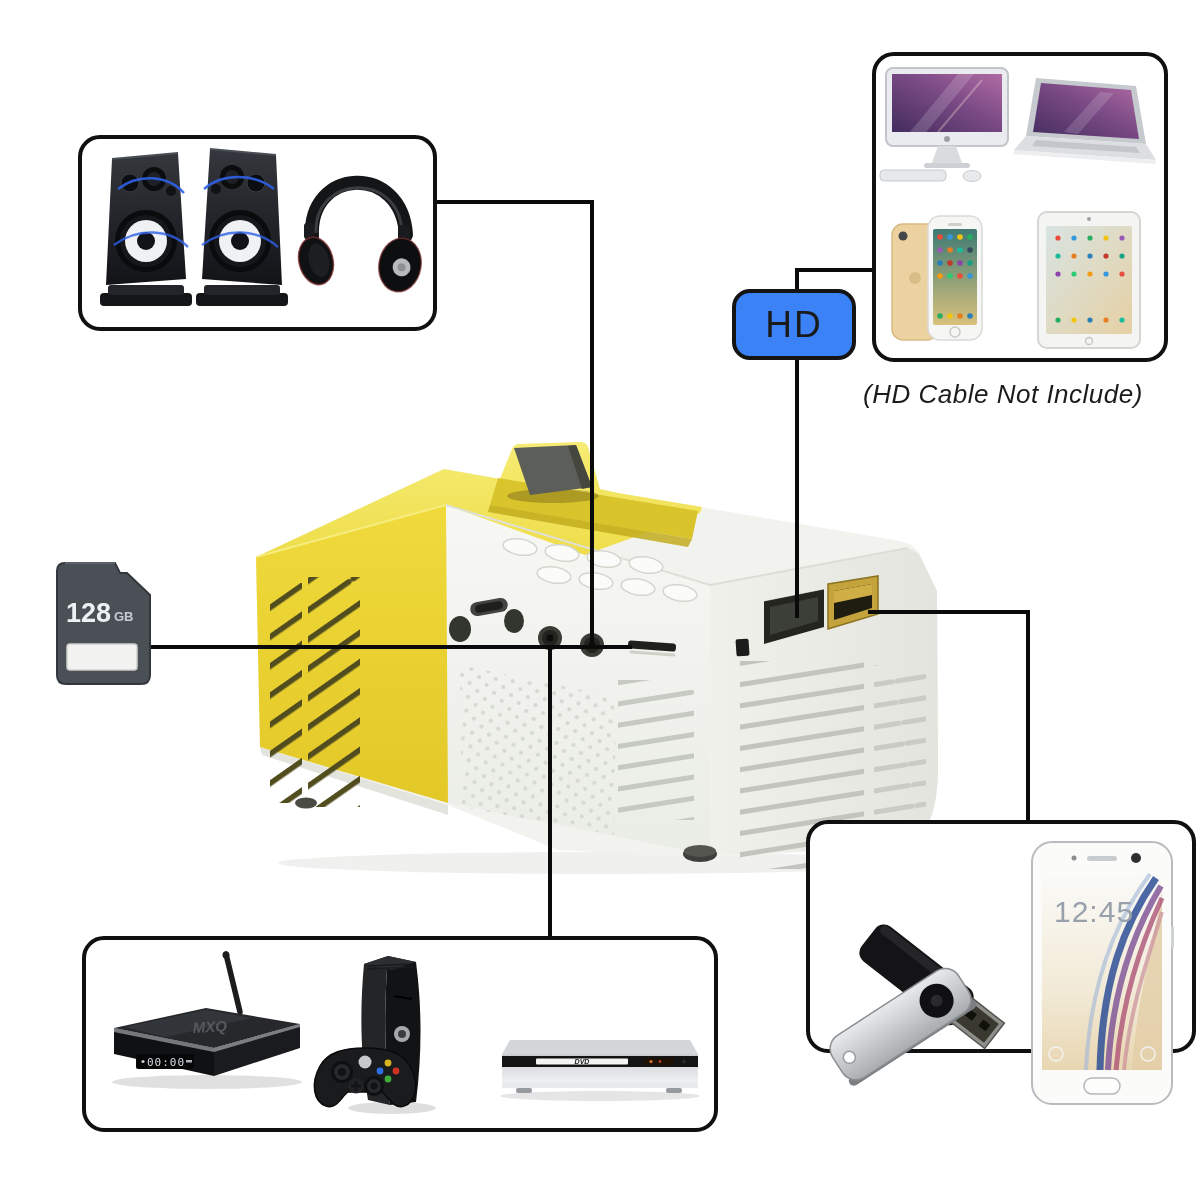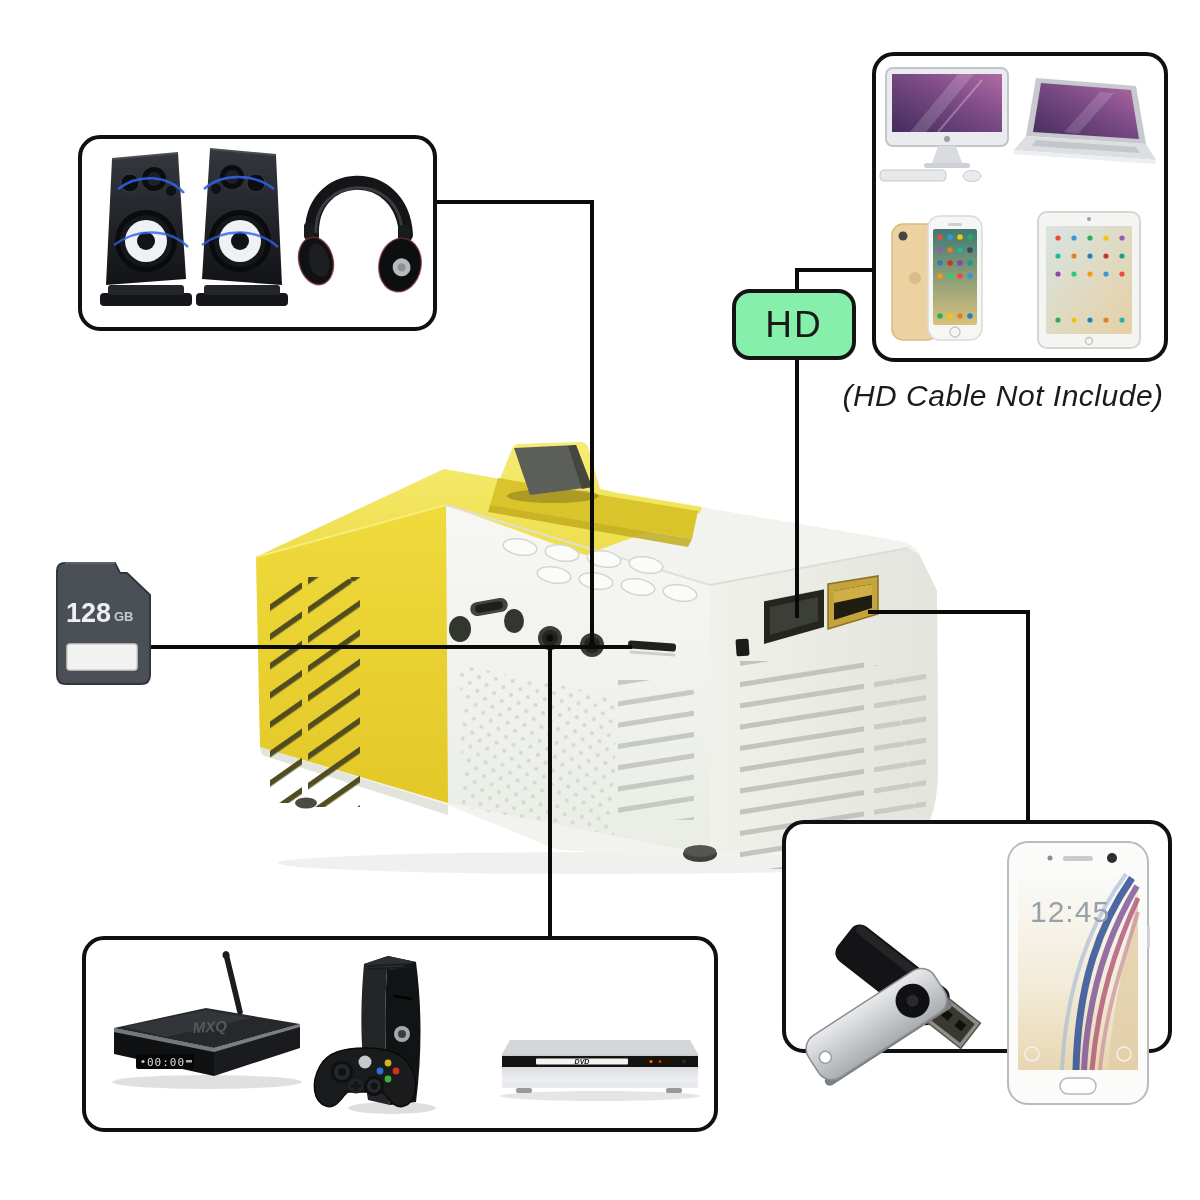--- a/index.html
+++ b/index.html
@@ -11,24 +11,24 @@
   .device-box{
     position:absolute;background:#ffffff;border:4px solid #101010;
     border-radius:22px;z-index:4;box-sizing:border-box;
   }
   .device-box svg{position:absolute;left:0;top:0;}
   .caption{
     position:absolute;z-index:4;color:#1b1b1b;font-style:italic;
     text-align:center;white-space:nowrap;letter-spacing:.5px;font-weight:400;
   }
   .caption.av{left:62px;top:351px;width:390px;font-size:33px;}
-  .caption.hd{left:828px;top:379px;width:350px;font-size:30px;}
+  .caption.hd{left:828px;top:379px;width:350px;font-size:26px;}
   .hd-badge{
     position:absolute;left:732px;top:289px;width:124px;height:71px;
-    background:#86efac;border:4px solid #141414;border-radius:18px;z-index:4;
+    background:#3b82f6;border:4px solid #141414;border-radius:18px;z-index:4;
     box-sizing:border-box;display:flex;align-items:center;justify-content:center;
     font-size:37px;letter-spacing:2px;color:#1a1a1a;
   }
   .projector-wrap{position:absolute;left:248px;top:433px;z-index:2;}
   .sd-wrap{position:absolute;left:53px;top:558px;z-index:5;text-align:center;}
 </style>
 </head>
 <body>
 
 <div class="canvas">
@@ -377,21 +377,21 @@
         <circle cx="157" cy="33.5" r="1.6" fill="#e0722a"></circle>
           <circle cx="166" cy="33.5" r="1.3" fill="#cf4a22"></circle>
         <circle cx="190" cy="33.5" r="2" fill="#2a2a2a"></circle>
         <rect x="8" y="54" width="196" height="6" fill="#e8eaed"></rect>
         <rect x="22" y="60" width="16" height="5" rx="2" fill="#979a9e"></rect>
         <rect x="172" y="60" width="16" height="5" rx="2" fill="#979a9e"></rect>
       </g>
     </svg>
   </div>
 
-  <div class="device-box" style="left:782px;top:820px;width:390px;height:233px">
+  <div class="device-box" style="left:806px;top:820px;width:390px;height:233px">
     <svg width="382" height="297" viewBox="0 0 382 297">
       <defs>
         <linearGradient id="gClip" x1="0" y1="0" x2="0" y2="1">
             <stop offset="0" stop-color="#e8eaec"></stop>
             <stop offset="1" stop-color="#a9acaf"></stop>
           </linearGradient>
         <linearGradient id="gS6" x1="0" y1="0" x2="0" y2="1">
             <stop offset="0" stop-color="#fafaf8"></stop>
             <stop offset=".6" stop-color="#f2ead6"></stop>
             <stop offset="1" stop-color="#e8d6b2"></stop>

